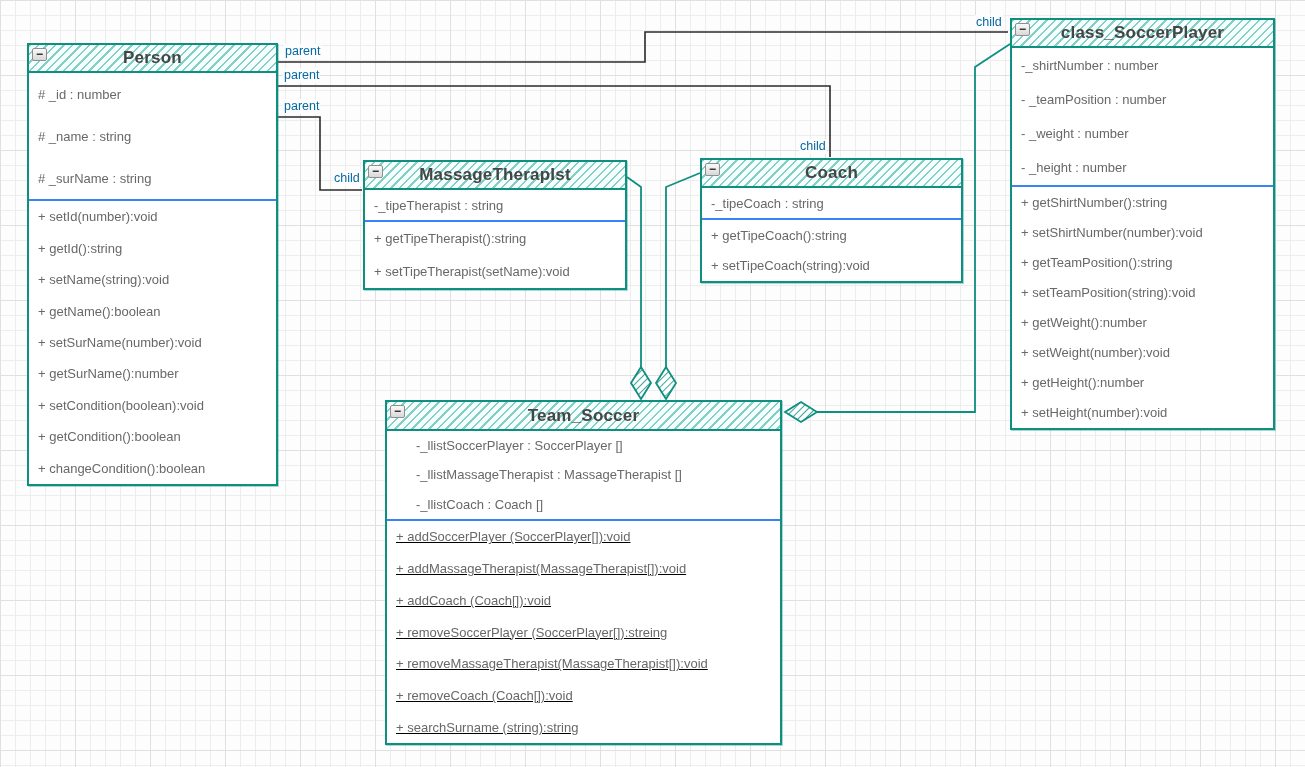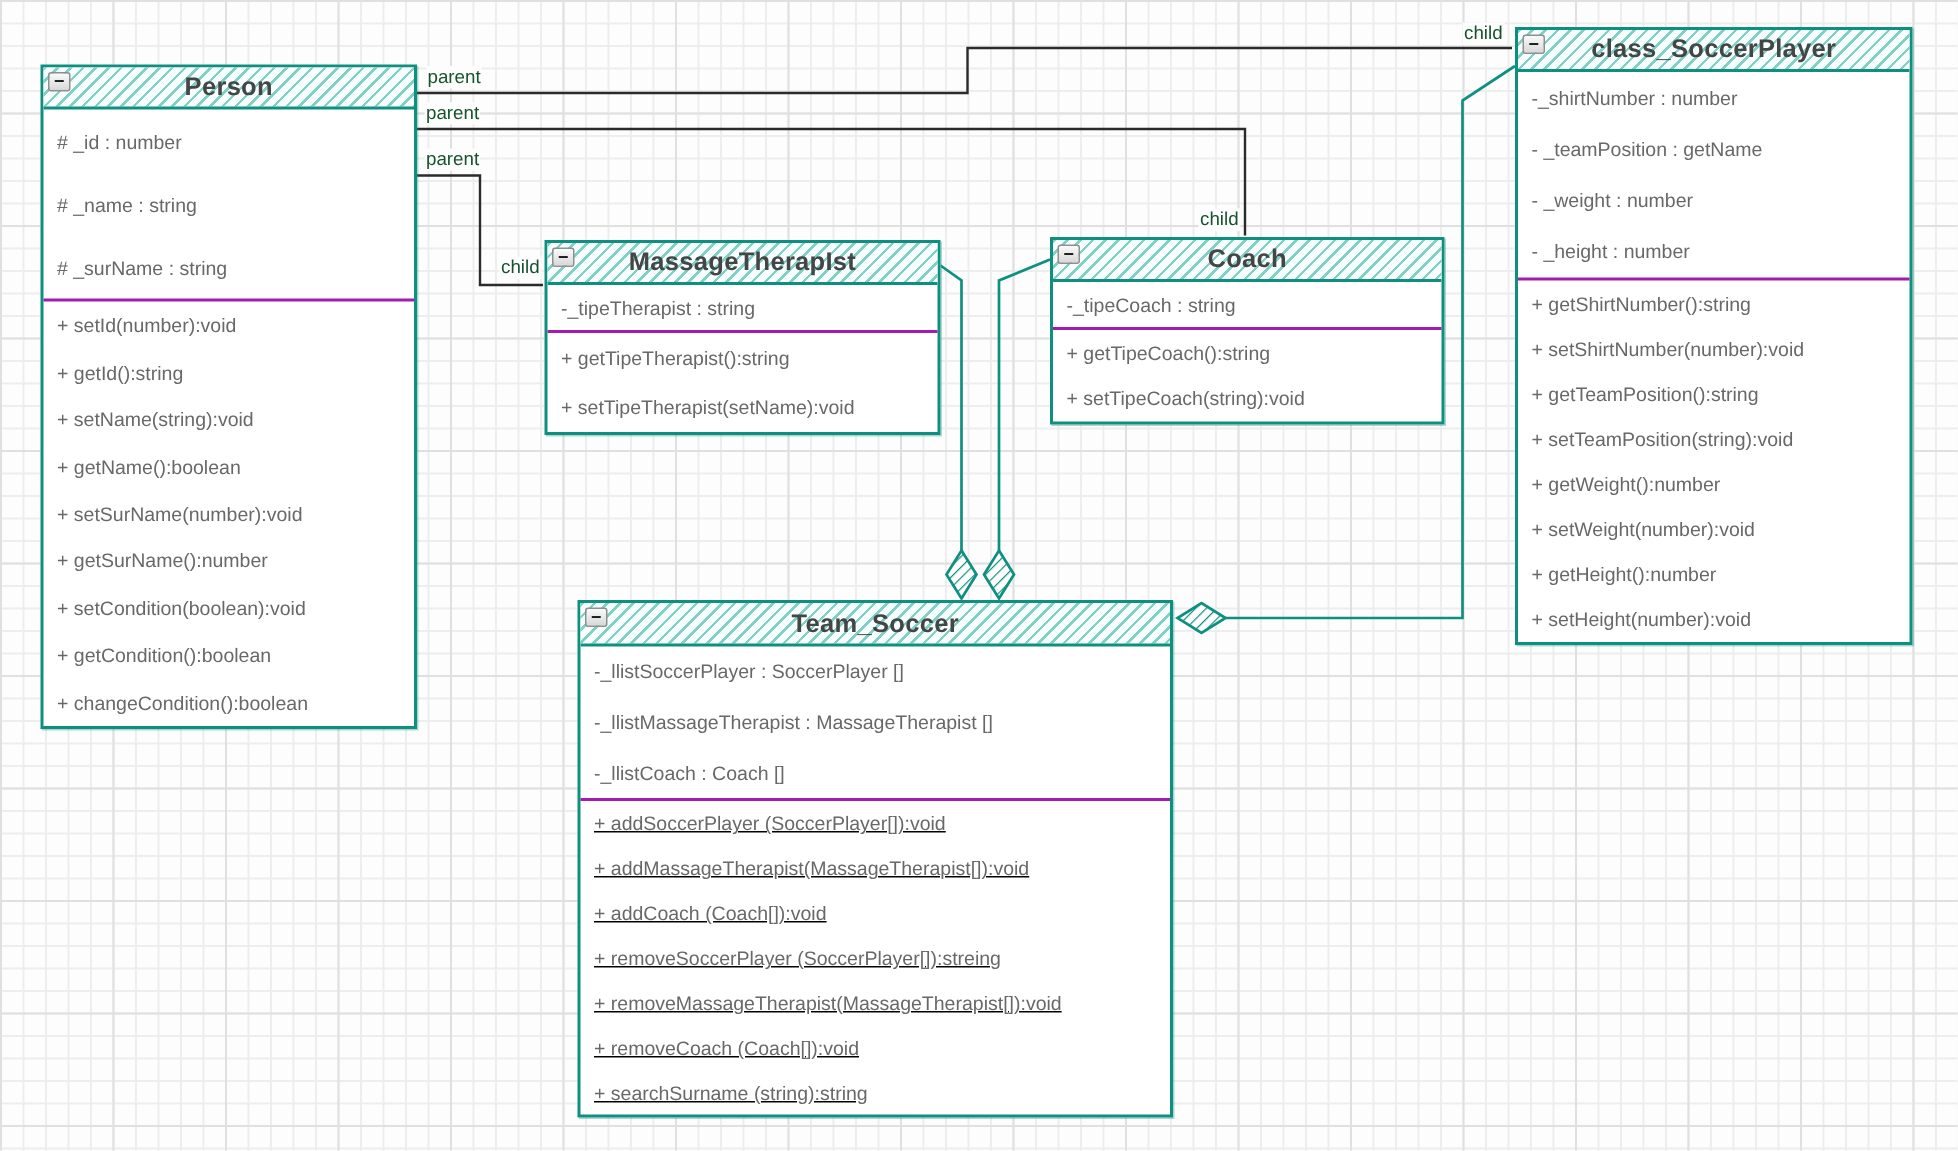--- a/index.html
+++ b/index.html
@@ -56,36 +56,36 @@
     border-radius: 2px;
     background: linear-gradient(#fafafa, #d8d8d8);
     color: #1c1c1c;
     font-size: 12px;
     font-weight: bold;
     line-height: 10px;
     text-align: center;
     cursor: pointer;
   }
   .uml-section { display: flex; flex-direction: column; flex: 0 0 auto; }
-  .uml-section.methods { border-top: 2px solid #a21caf; text-align: center; }
+  .uml-section.methods { border-top: 2px solid #3b82f6; text-align: center; }
   .uml-row {
     flex: 1 1 0;
     display: flex;
     align-items: center;
     padding-left: 9px;
     font-size: 13px;
     color: #686868;
     white-space: nowrap;
   }
 
   .edge-label {
     position: absolute;
     z-index: 3;
     font-size: 12.5px;
-    color: #14532d;
+    color: #0369a1;
     background: #fdfdfd;
     padding: 0 1px;
     line-height: 15px;
   }
 </style>
 </head>
 <body>
 
 <svg class="wires" width="1305" height="767" viewBox="0 0 1305 767">
   <defs>
@@ -162,42 +162,42 @@
   </div>
 </div>
 
 <div class="uml-box" style="left:1010px; top:18px; width:265px; height:412px;">
   <div class="uml-header" style="height:28px;">
     <span class="collapse">−</span>
     <span class="uml-title">class_SoccerPlayer</span>
   </div>
   <div class="uml-section attrs" style="height:137px;">
     <div class="uml-row">-_shirtNumber : number</div>
-    <div class="uml-row">- _teamPosition : getName</div>
+    <div class="uml-row">- _teamPosition : number</div>
     <div class="uml-row">- _weight : number</div>
     <div class="uml-row">- _height : number</div>
   </div>
   <div class="uml-section methods" style="flex:1 1 auto;">
     <div class="uml-row">+ getShirtNumber():string</div>
     <div class="uml-row">+ setShirtNumber(number):void</div>
     <div class="uml-row">+ getTeamPosition():string</div>
     <div class="uml-row">+ setTeamPosition(string):void</div>
     <div class="uml-row">+ getWeight():number</div>
     <div class="uml-row">+ setWeight(number):void</div>
     <div class="uml-row">+ getHeight():number</div>
     <div class="uml-row">+ setHeight(number):void</div>
   </div>
 </div>
 
 <div class="uml-box" style="left:385px; top:400px; width:397px; height:345px;">
   <div class="uml-header" style="height:29px;">
     <span class="collapse">−</span>
     <span class="uml-title">Team_Soccer</span>
   </div>
-  <div class="uml-section attrs" style="height:101px;">
+  <div class="uml-section attrs" style="height:88px;padding-left:20px;">
     <div class="uml-row">-_llistSoccerPlayer : SoccerPlayer []</div>
     <div class="uml-row">-_llistMassageTherapist : MassageTherapist []</div>
     <div class="uml-row">-_llistCoach : Coach []</div>
   </div>
   <div class="uml-section methods" style="flex:1 1 auto;text-decoration:underline;">
     <div class="uml-row">+ addSoccerPlayer (SoccerPlayer[]):void</div>
     <div class="uml-row">+ addMassageTherapist(MassageTherapist[]):void</div>
     <div class="uml-row">+ addCoach (Coach[]):void</div>
     <div class="uml-row">+ removeSoccerPlayer (SoccerPlayer[]):streing</div>
     <div class="uml-row">+ removeMassageTherapist(MassageTherapist[]):void</div>

